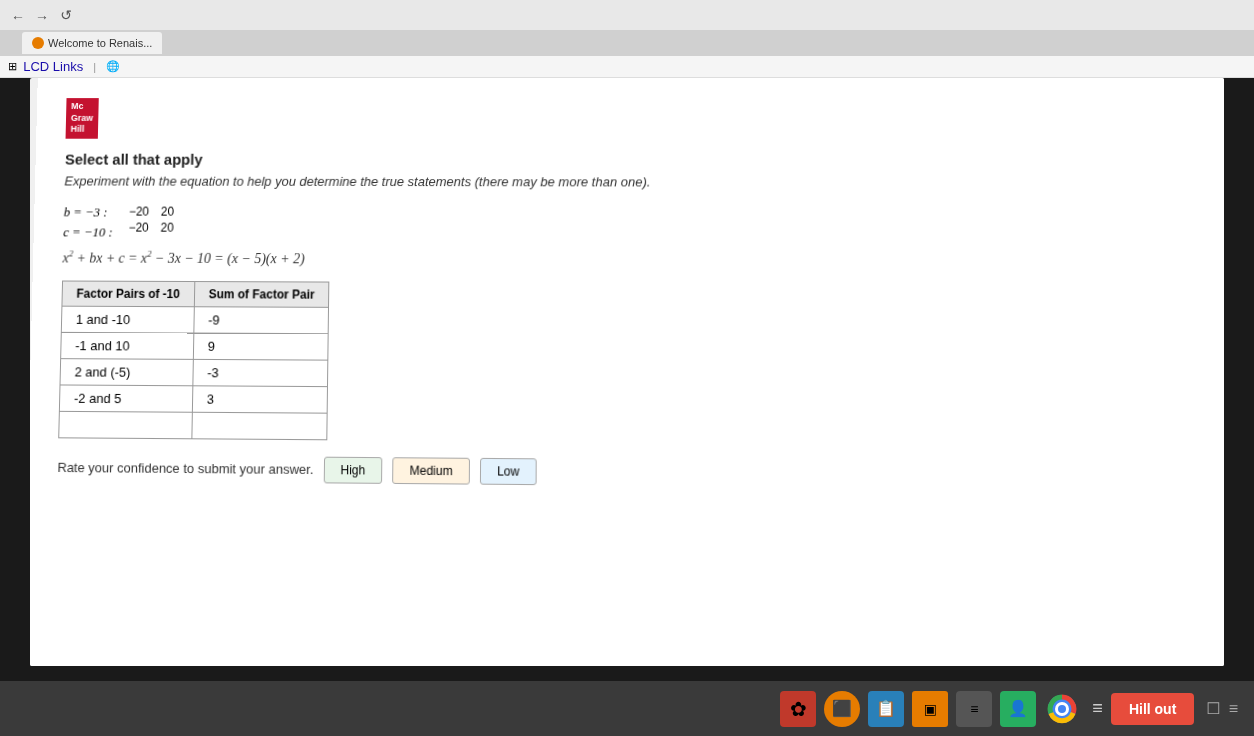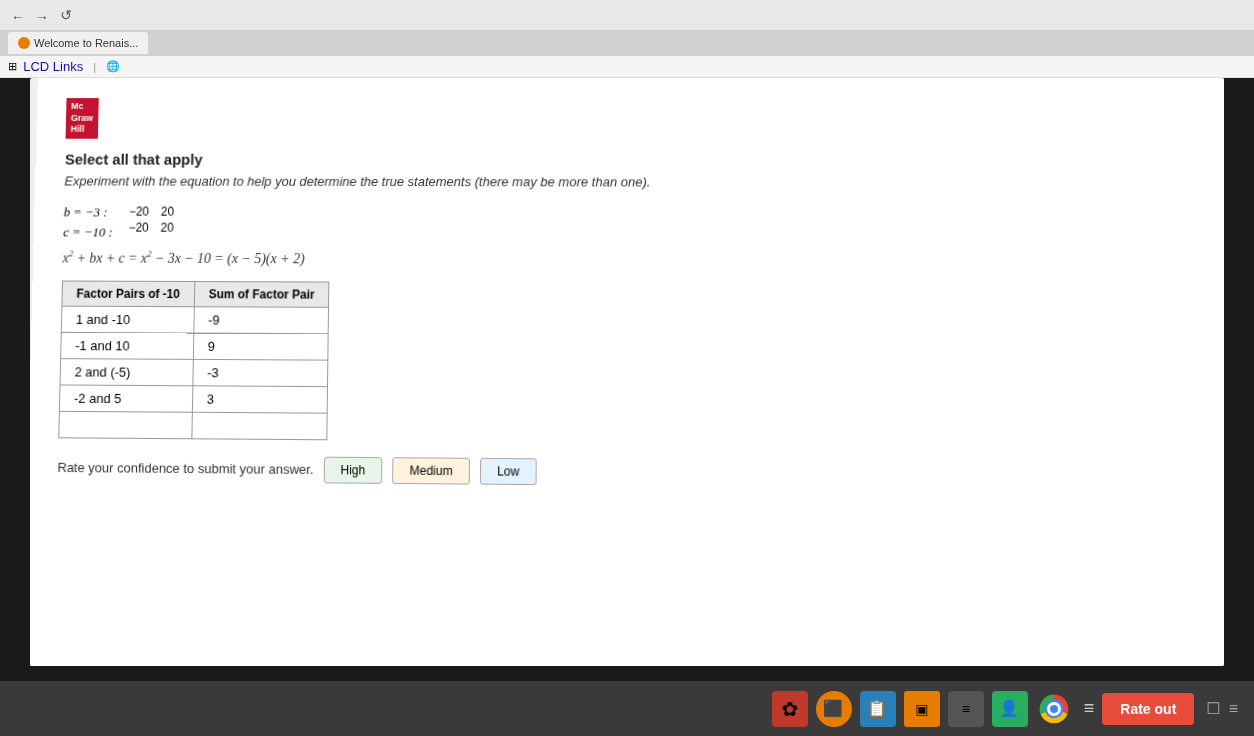--- a/index.html
+++ b/index.html
@@ -47,21 +47,21 @@
 
     .tabs-bar {
       position: absolute;
       top: 30px;
       left: 0;
       right: 0;
       height: 26px;
       background: #d0d0d0;
       display: flex;
       align-items: center;
-      padding: 0 8px;
+      padding: 0 22px;
       gap: 8px;
       font-size: 11px;
       color: #333;
       z-index: 10;
     }
 
     .tab-item {
       background: #f0f0f0;
       padding: 2px 10px;
       border-radius: 3px 3px 0 0;
@@ -402,17 +402,17 @@
         <circle cx="16" cy="16" r="4" fill="#4285f4"></circle>
         <path d="M16 2 L28 22 L4 22 Z" fill="none" stroke="#ea4335" stroke-width="0"></path>
         <path d="M16 4 A12 12 0 0 1 27.2 20" stroke="#ea4335" stroke-width="5" fill="none"></path>
         <path d="M27.2 20 A12 12 0 0 1 4.8 20" stroke="#fbbc05" stroke-width="5" fill="none"></path>
         <path d="M4.8 20 A12 12 0 0 1 16 4" stroke="#34a853" stroke-width="5" fill="none"></path>
       </svg>
     </div>
   </div>
   <span class="menu-icon">≡</span>
 
-  <button class="sign-out-btn">Rate out</button>
+  <button class="sign-out-btn">Hill out</button>
 
   <span style="color:#aaa; font-size:16px; margin-left:4px;">☐</span>
   <span style="color:#aaa; font-size:16px;">≡</span>
 </div>
 
 </body></html>

